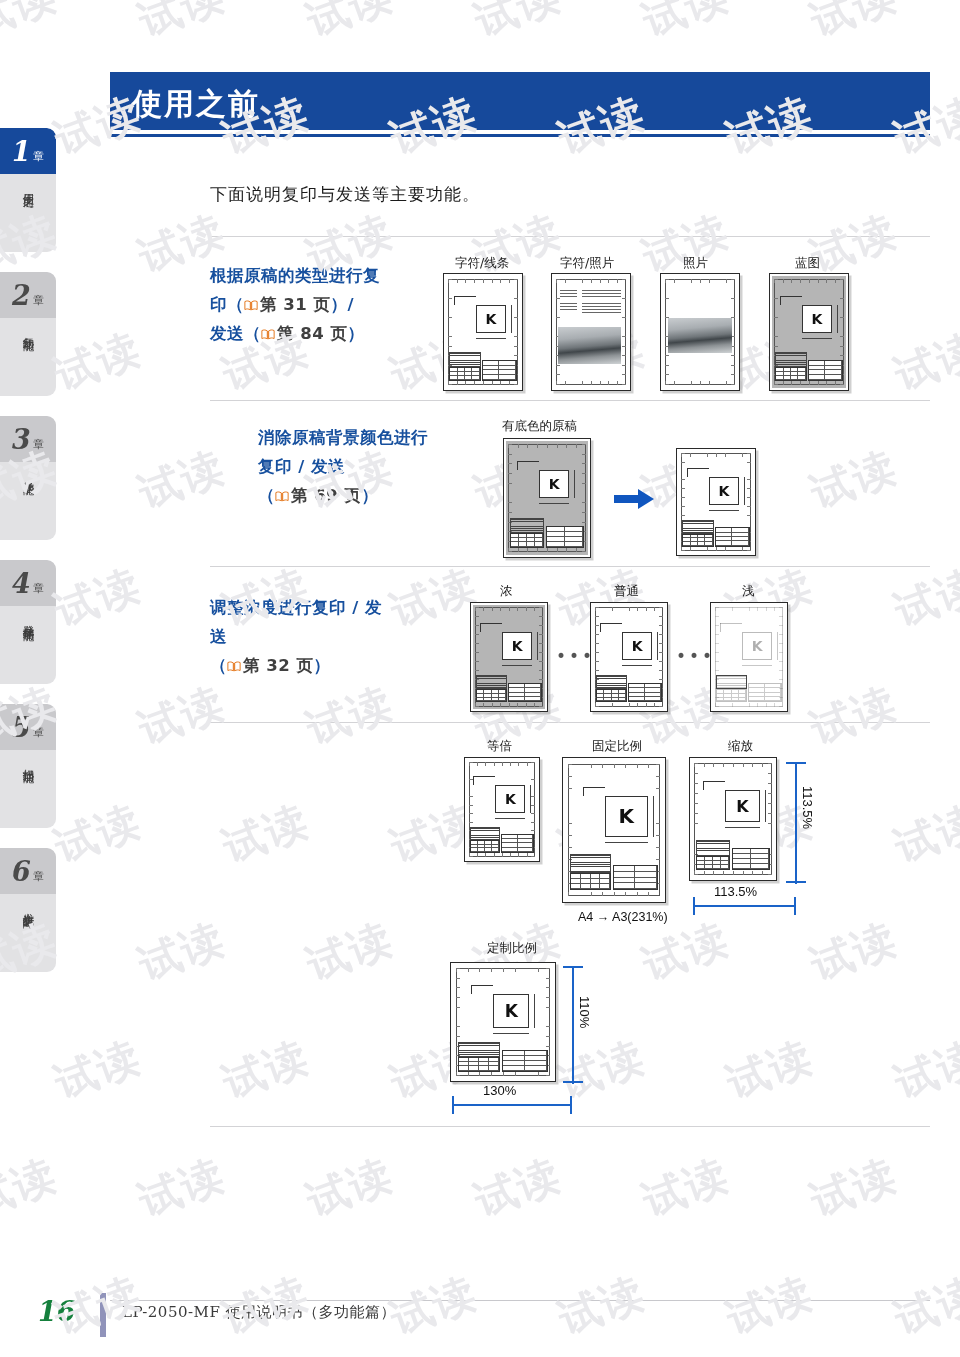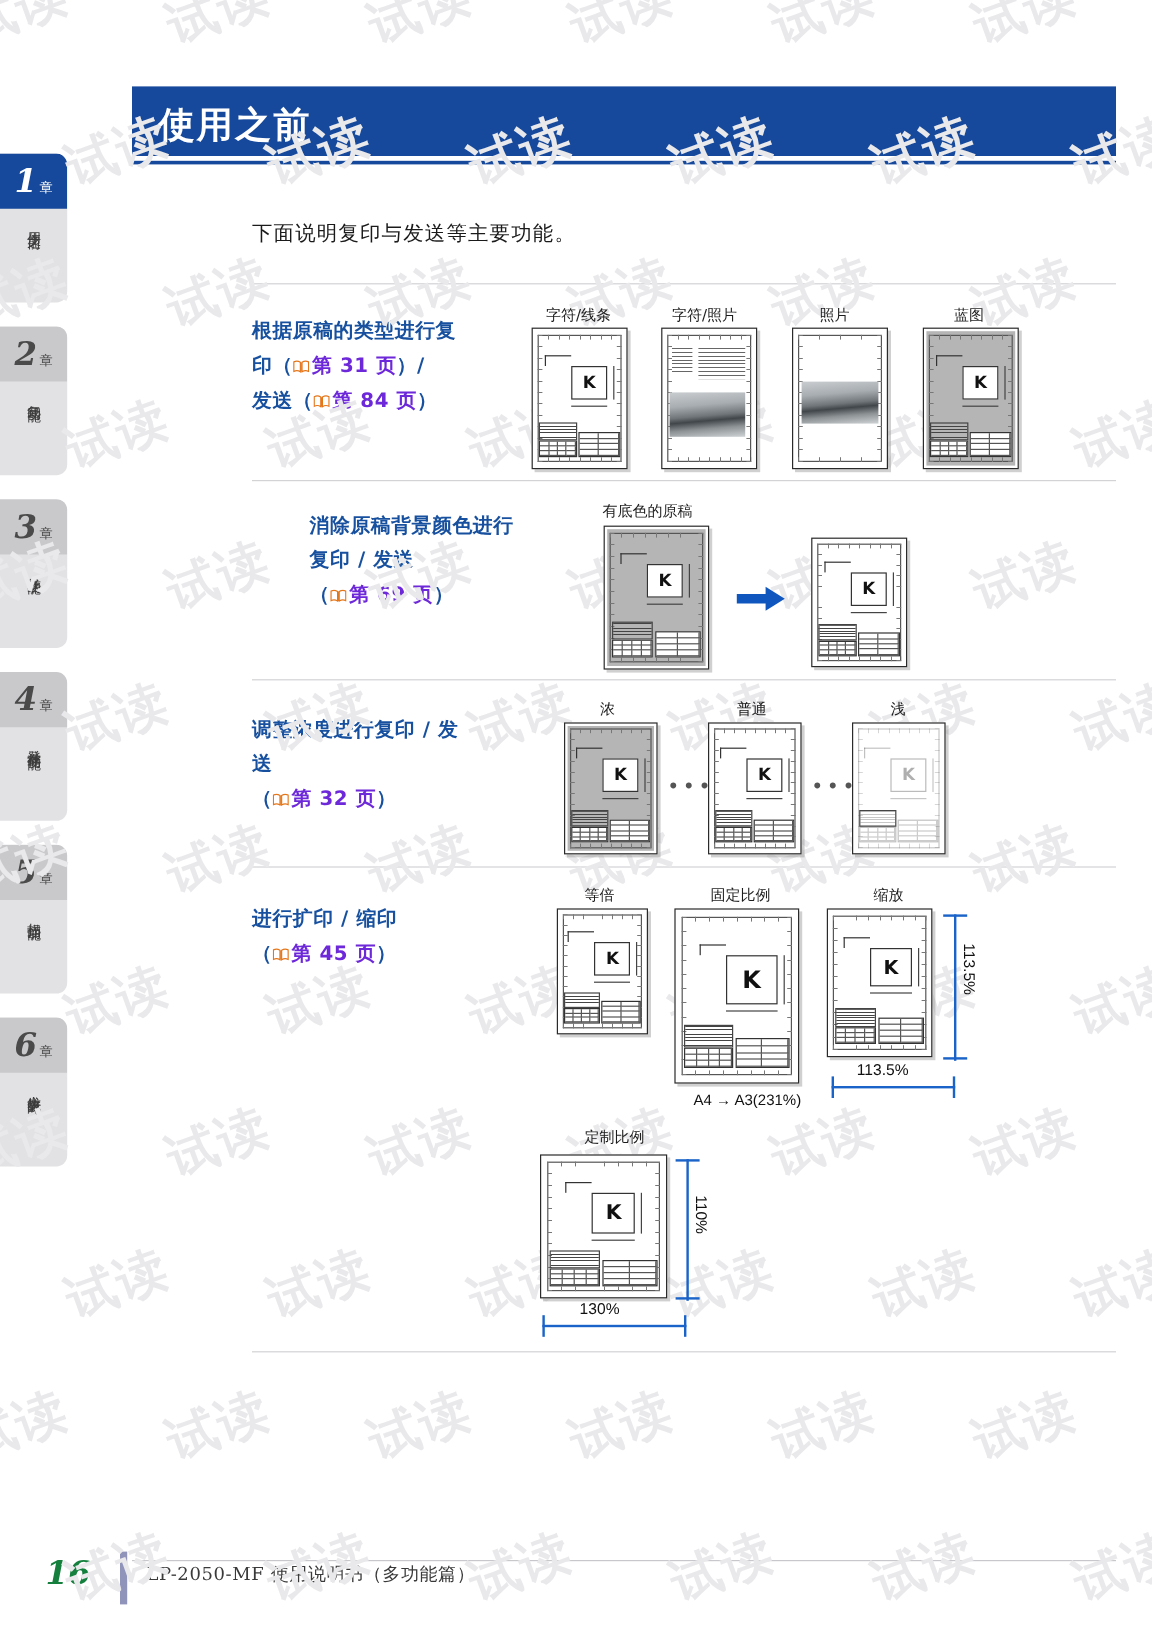--- a/index.html
+++ b/index.html
@@ -137,21 +137,21 @@
   }
   .sec-title {
     width: 225px;
     font-size: 16.5px;
     line-height: 1.75;
     color: #17509e;
     font-weight: 600;
     letter-spacing: 0.5px;
     font-family: "DejaVu Sans", sans-serif;
   }
-  .pref { color: #6d28d9; font-weight: 600; }
+  .pref { color: #404040; font-weight: 600; }
   .bookicon {
     display: inline-block;
     width: 14px; height: 11px;
     vertical-align: -1px;
     margin-right: 2px;
   }
 
   
   .doc {
     position: relative;
@@ -482,30 +482,20 @@
             <path d="M1 1.5 C3.2 0.4 5.4 0.7 7.2 1.9 L7.2 11 C5.4 9.8 3.2 9.5 1 10.6 Z" fill="none" stroke="#e4761a" stroke-width="1.1"></path>
             <path d="M15 1.5 C12.8 0.4 10.6 0.7 8.8 1.9 L8.8 11 C10.6 9.8 12.8 9.5 15 10.6 Z" fill="none" stroke="#e4761a" stroke-width="1.1"></path>
             <line x1="8" y1="2" x2="8" y2="11" stroke="#e4761a" stroke-width="1.1"></line>
           </svg><span>第 32 页</span></span><span>）</span>
     </div>
   </div>
   <div id="s3-thumbs"></div>
 
   <div class="sec-rule" style="top:722px;"></div>
 
-  <div class="section" style="top:752px;">
-    <div class="sec-title">
-      <span>进行扩印 / 缩印</span><br>
-      <span>（</span><span class="pref"><svg class="bookicon" viewBox="0 0 16 12">
-            <path d="M1 1.5 C3.2 0.4 5.4 0.7 7.2 1.9 L7.2 11 C5.4 9.8 3.2 9.5 1 10.6 Z" fill="none" stroke="#e4761a" stroke-width="1.1"></path>
-            <path d="M15 1.5 C12.8 0.4 10.6 0.7 8.8 1.9 L8.8 11 C10.6 9.8 12.8 9.5 15 10.6 Z" fill="none" stroke="#e4761a" stroke-width="1.1"></path>
-            <line x1="8" y1="2" x2="8" y2="11" stroke="#e4761a" stroke-width="1.1"></line>
-          </svg><span>第 45 页</span></span><span>）</span>
-    </div>
-  </div>
   <div id="s4-thumbs"></div>
 
   <div class="sec-rule" style="top:1126px;"></div>
 
   <div id="footer-rule"></div>
   <div id="footer-bar"></div>
   <div id="page-num">16</div>
   <div id="footer-text">LP-2050-MF 使用说明书（多功能篇）</div>
 
 <div class="thumb-label" style="left: 455px; top: 255px; z-index: 7; position: absolute;">字符/线条</div>

